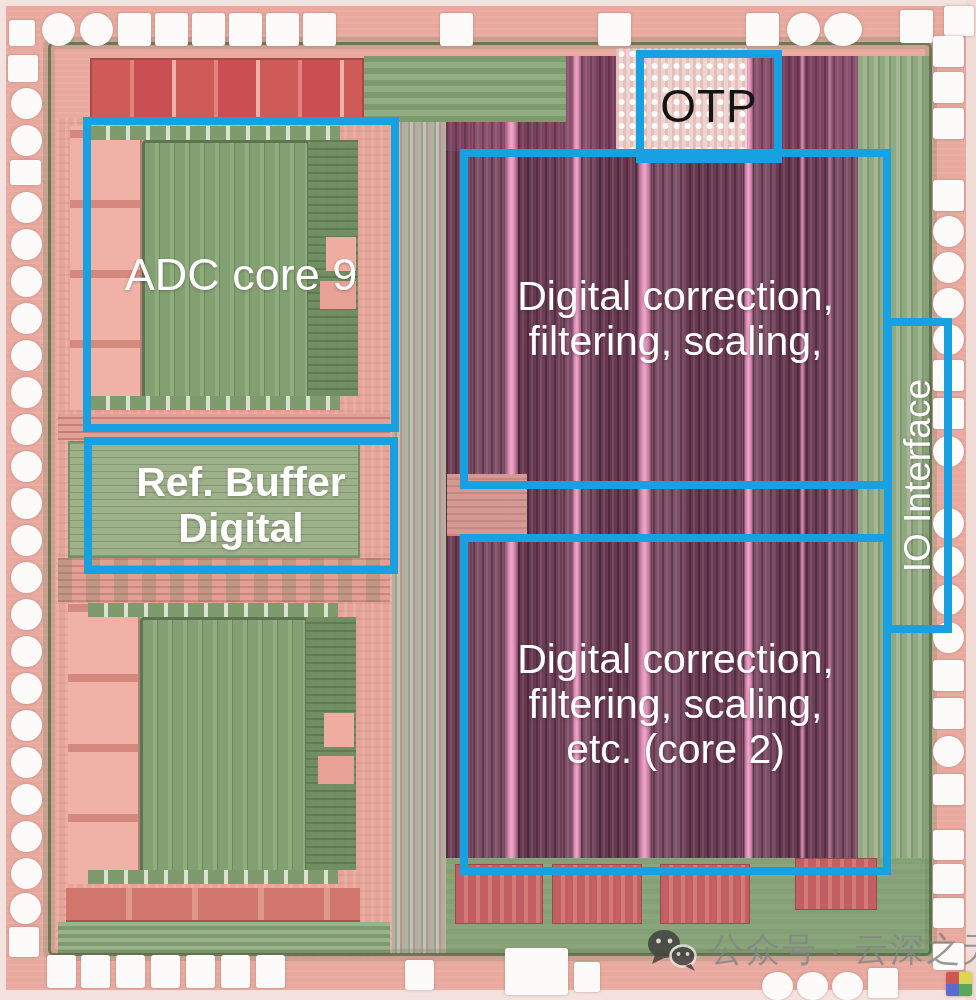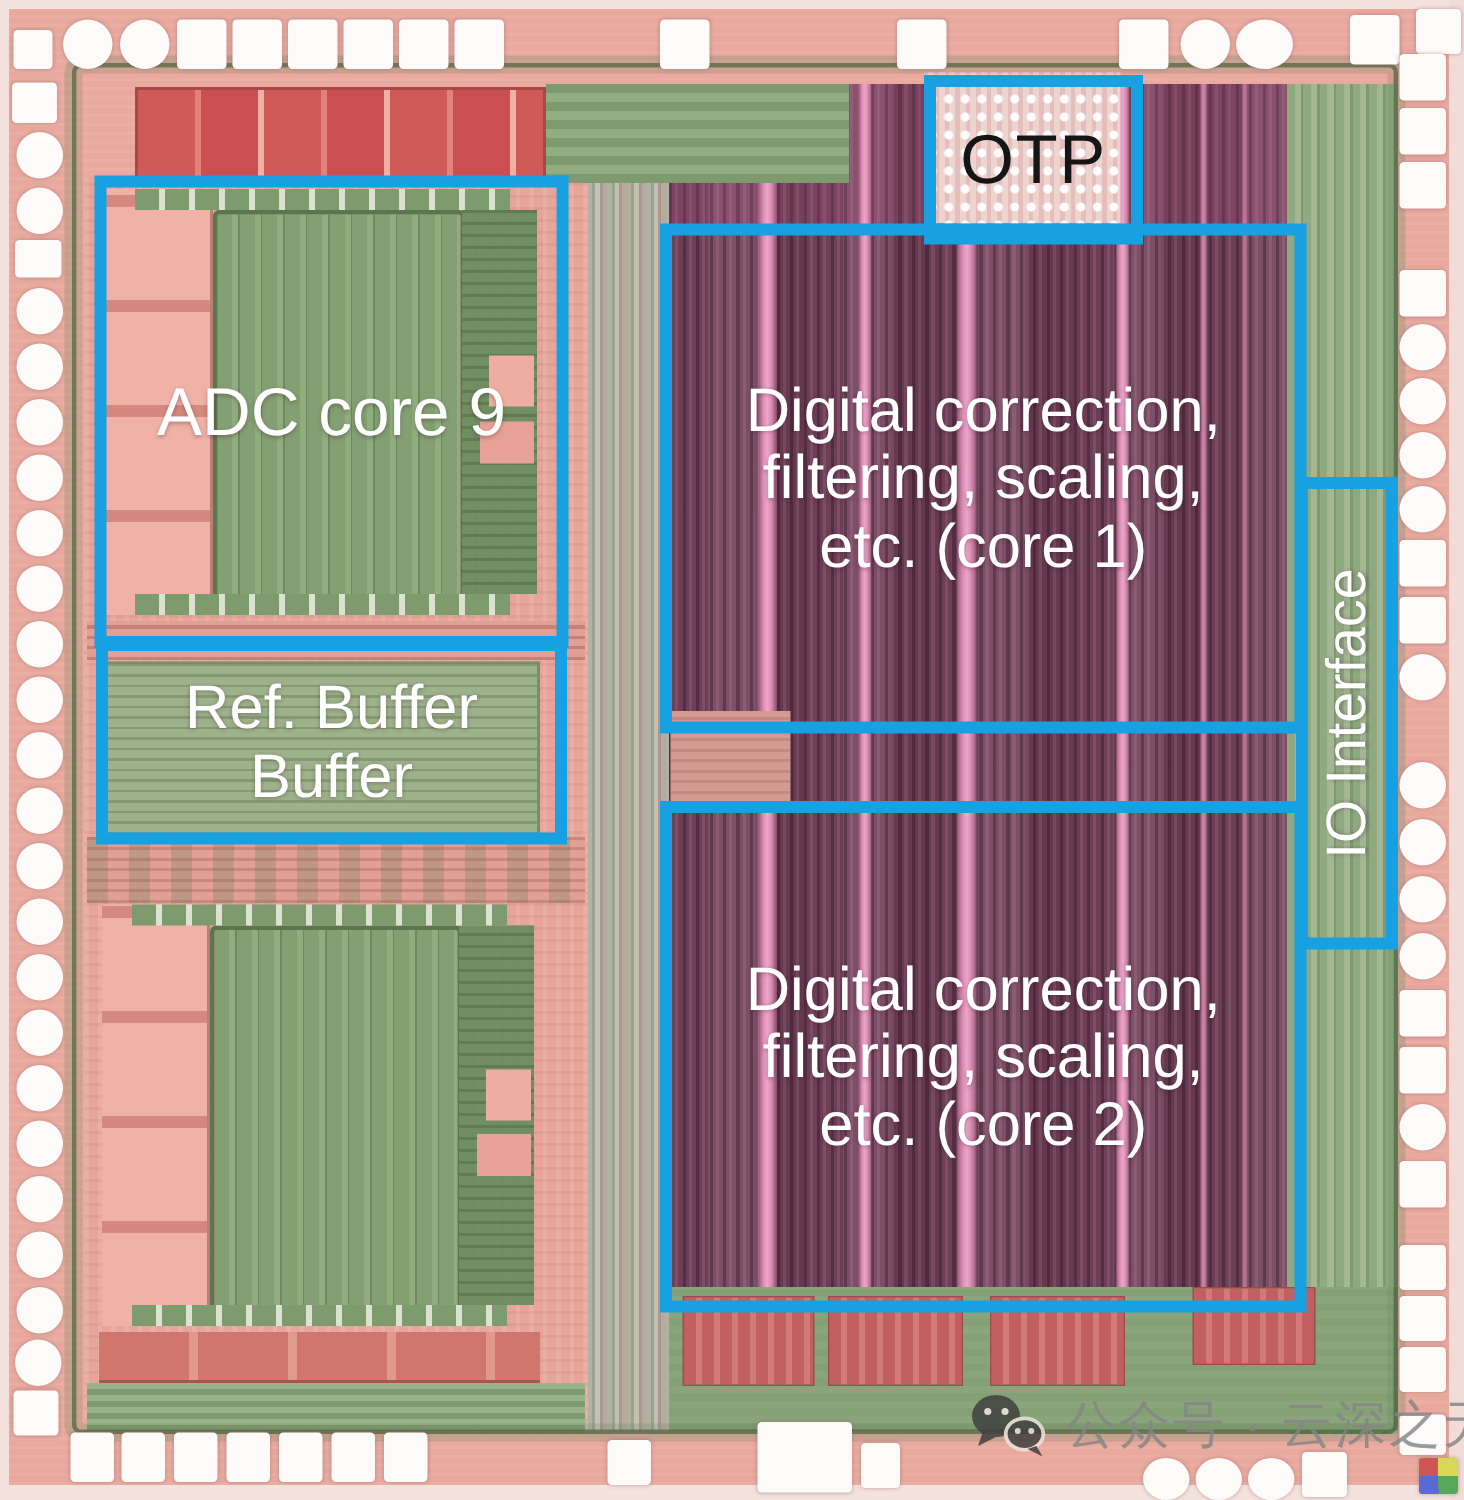--- a/index.html
+++ b/index.html
@@ -72,24 +72,24 @@
   #seal-ring{left:48px;top:42px;width:884px;height:914px;border:3px solid rgba(70,100,60,.75);
     border-radius:6px;box-shadow:0 0 0 5px rgba(120,140,105,.30), inset 0 0 0 4px rgba(100,125,85,.22);}
 
   
   .pad{position:absolute;background:#fdfbfa;border-radius:3px;box-shadow:0 0 3px rgba(150,100,100,.55);}
   .pad.round{border-radius:50%;}
   .pad.rainbow{background:conic-gradient(#d9d855 0 25%,#58a85a 0 50%,#5a6ad0 0 75%,#d05555 0);border-radius:2px;}
 
   
   .anno{position:absolute;border:8px solid var(--blue,#17a0e2);display:flex;align-items:center;justify-content:center;
-    text-align:center;color:#fff;text-shadow:0 1px 3px rgba(60,30,50,.35);line-height:1.1;}
+    text-align:center;color:#fff;text-shadow:0 1px 3px rgba(60,30,50,.35);line-height:1.1;margin-left:20px;}
   #anno-otp{left:616px;top:50px;width:130px;height:97px;color:#151515;text-shadow:none;font-size:46px;letter-spacing:1px;}
   #anno-adc1{left:63px;top:117px;width:300px;height:299px;font-size:45px;}
-  #anno-ref{left:64px;top:426px;width:298px;height:121px;font-size:41px;}
+  #anno-ref{left:64px;top:437px;width:298px;height:121px;font-size:41px;font-weight:bold;}
   #anno-adc2{left:61px;top:597px;width:302px;height:292px;font-size:45px;}
   #anno-dig1{left:440px;top:149px;width:415px;height:324px;font-size:41px;}
   #anno-dig2{left:440px;top:534px;width:415px;height:325px;font-size:41px;}
   #anno-io{left:864px;top:318px;width:52px;height:299px;font-size:37px;}
   #anno-io .vtext{writing-mode:vertical-rl;transform:rotate(180deg);white-space:nowrap;}
   .lines span{display:block;}
 
   
   #watermark{left:646px;top:927px;display:flex;align-items:center;gap:10px;opacity:.82;}
   #watermark .wm-text{font-size:34px;color:#858585;letter-spacing:2px;white-space:nowrap;}
@@ -230,28 +230,27 @@
 
   <div class="anno" id="anno-otp">
     <span>OTP</span>
   </div>
   <div class="anno" id="anno-adc1">
     <span>ADC core 9</span>
   </div>
   <div class="anno" id="anno-ref">
     <div class="lines">
       <span>Ref. Buffer</span>
-      <span>Buffer</span>
+      <span>Digital</span>
     </div>
   </div>
   <div class="anno" id="anno-dig1">
     <div class="lines">
       <span>Digital correction,</span>
       <span>filtering, scaling,</span>
-      <span>etc. (core 1)</span>
     </div>
   </div>
   <div class="anno" id="anno-dig2">
     <div class="lines">
       <span>Digital correction,</span>
       <span>filtering, scaling,</span>
       <span>etc. (core 2)</span>
     </div>
   </div>
   <div class="anno" id="anno-io">

